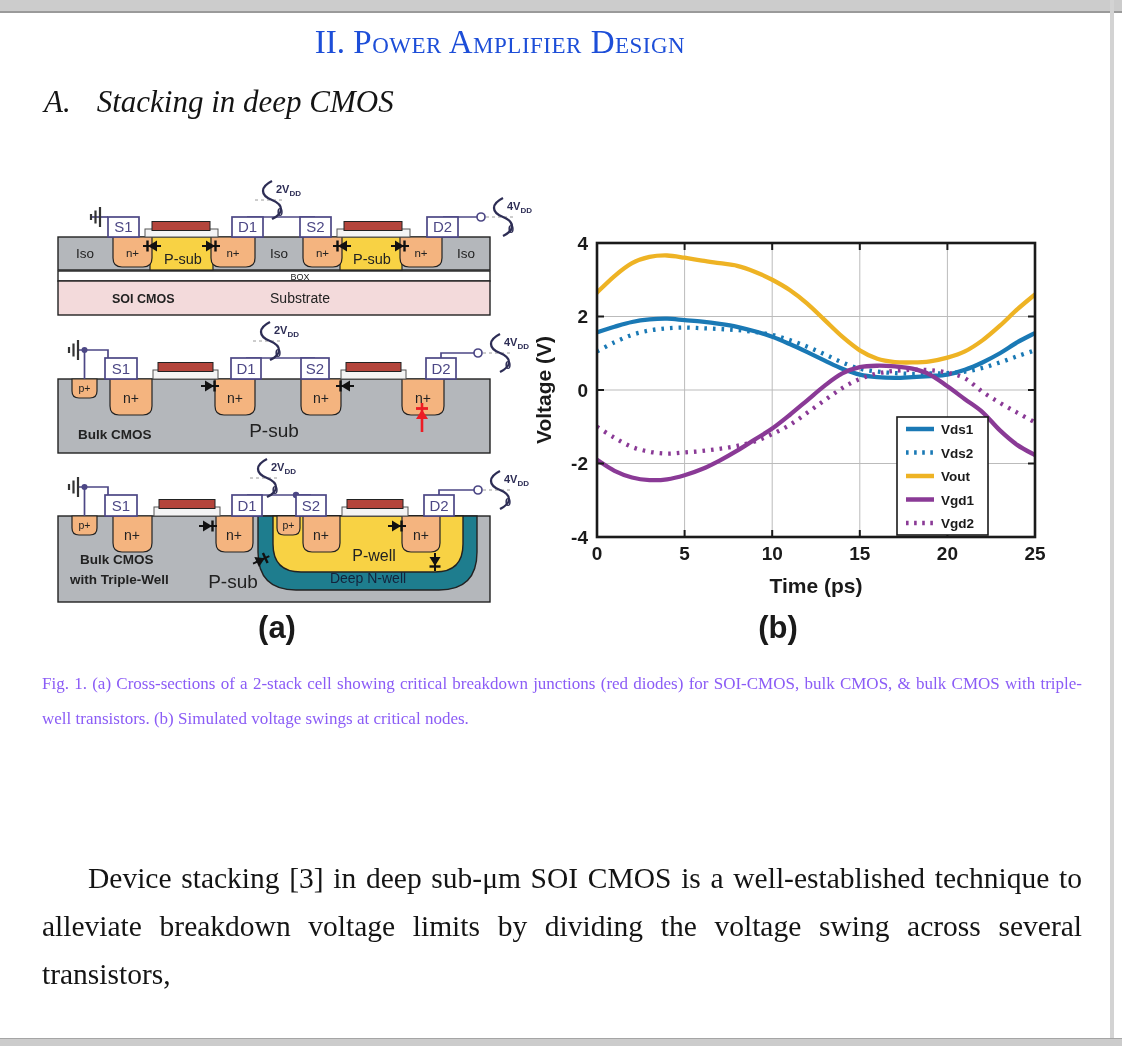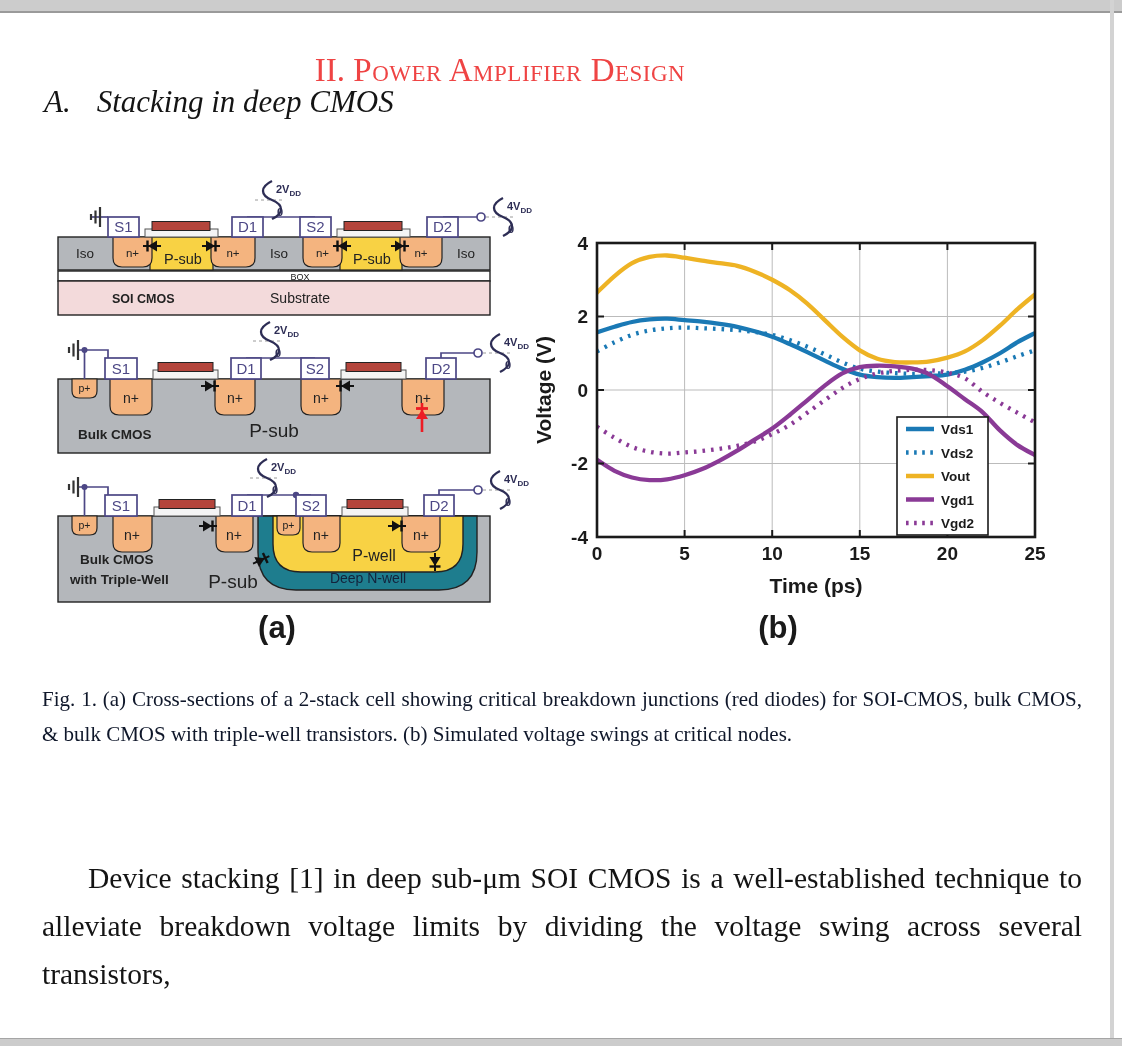--- a/index.html
+++ b/index.html
@@ -2,30 +2,30 @@
 <html><head>
 <meta charset="utf-8">
 <style>
   html,body{margin:0;padding:0;background:#ffffff;}
   body{position:relative;width:1122px;height:1046px;overflow:hidden;
        font-family:"Liberation Serif",serif;color:#111;}
   .top-edge{position:absolute;left:0;top:0;width:1122px;height:11px;background:#cccccc;border-bottom:2px solid #9a9a9a;}
   .right-edge{position:absolute;left:1110px;top:0;width:4px;height:1046px;background:#d3d3d3;}
   .bottom-edge{position:absolute;left:0;top:1038px;width:1122px;height:8px;background:#cccccc;border-top:1px solid #a5a5a5;}
   .section-heading{position:absolute;top:24px;left:0;width:1000px;text-align:center;
-       font-size:33px;color:#ef4444;margin-top:28px;}
+       font-size:33px;color:#1d4ed8;}
   .section-heading .sc{font-variant:small-caps;letter-spacing:0.5px;}
   .subsection-heading{position:absolute;top:84px;left:44px;font-size:31px;font-style:italic;color:#141414;}
   .subsection-heading .num{margin-right:26px;}
   .fig-svg{position:absolute;left:50px;top:160px;}
   .chart-svg{position:absolute;left:535px;top:205px;}
   .panel-label{position:absolute;top:610px;font-family:"Liberation Sans",sans-serif;
        font-weight:bold;font-size:31px;color:#1a1a1a;transform:translateX(-50%);}
-  .caption{position:absolute;left:42px;top:682px;width:1040px;font-size:21px;line-height:35px;
-       text-align:justify;color:#0f172a;}
+  .caption{position:absolute;left:42px;top:666px;width:1040px;font-size:17px;line-height:35px;
+       text-align:justify;color:#8b5cf6;}
   .body-par{position:absolute;left:42px;top:854px;width:1040px;font-size:29.5px;line-height:48px;
        text-align:justify;text-indent:46px;color:#141414;}
   
   .lbl{font-family:"Liberation Sans",sans-serif;fill:#222;}
   .lblb{font-family:"Liberation Sans",sans-serif;fill:#222;font-weight:bold;}
   .term{font-family:"Liberation Sans",sans-serif;fill:#4c4785;font-size:15px;}
   .srclbl{font-family:"Liberation Sans",sans-serif;fill:#2d2d55;font-weight:bold;font-size:11px;}
   .grid{stroke:#bbbbbb;stroke-width:1;}
   .tick{stroke:#1a1a1a;stroke-width:2;}
   .axisbox{fill:none;stroke:#1a1a1a;stroke-width:2.6;}
@@ -324,13 +324,13 @@
     <line x1="371" y1="318" x2="399" y2="318" stroke="#8a3a96" stroke-width="4.5" stroke-dasharray="2.6 5.5"></line>
     <text x="406" y="323" class="leglbl">Vgd2</text>
   </g>
 </svg>
 
 <div class="panel-label" style="left:277px;">(a)</div>
 <div class="panel-label" style="left:778px;">(b)</div>
 
 <div class="caption">Fig. 1. (a) Cross-sections of a 2-stack cell showing critical breakdown junctions (red diodes) for SOI-CMOS, bulk CMOS, &amp; bulk CMOS with triple-well transistors. (b) Simulated voltage swings at critical nodes.</div>
 
-<div class="body-par">Device stacking [1] in deep sub-μm SOI CMOS is a well-established technique to alleviate breakdown voltage limits by dividing the voltage swing across several transistors,</div>
+<div class="body-par">Device stacking [3] in deep sub-μm SOI CMOS is a well-established technique to alleviate breakdown voltage limits by dividing the voltage swing across several transistors,</div>
 
 </body></html>

